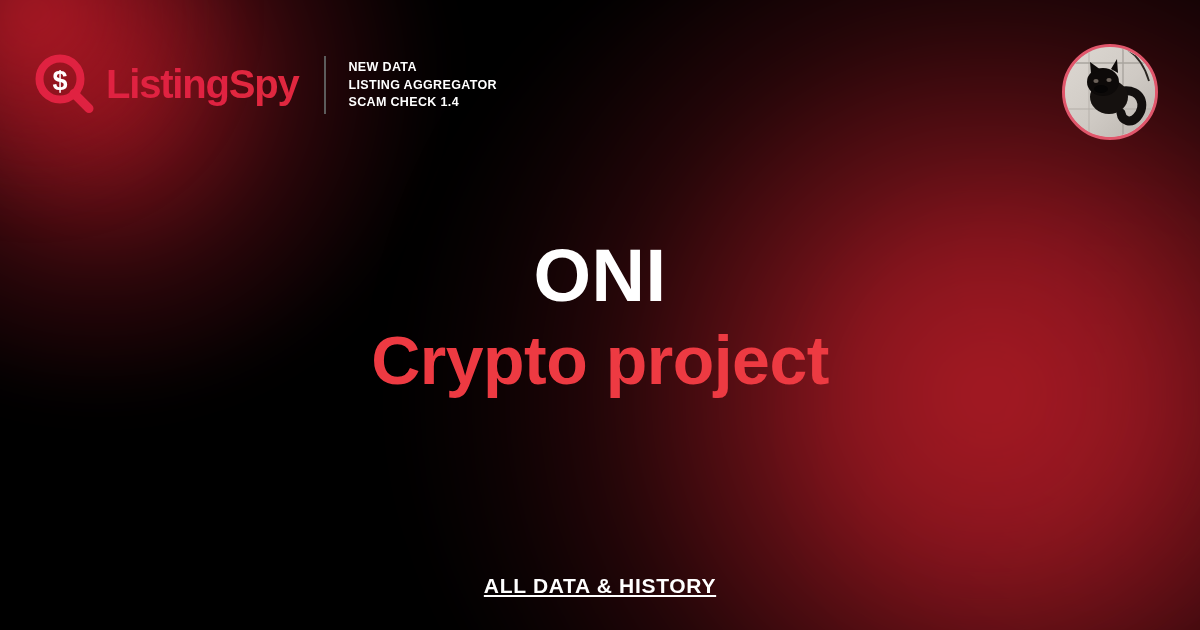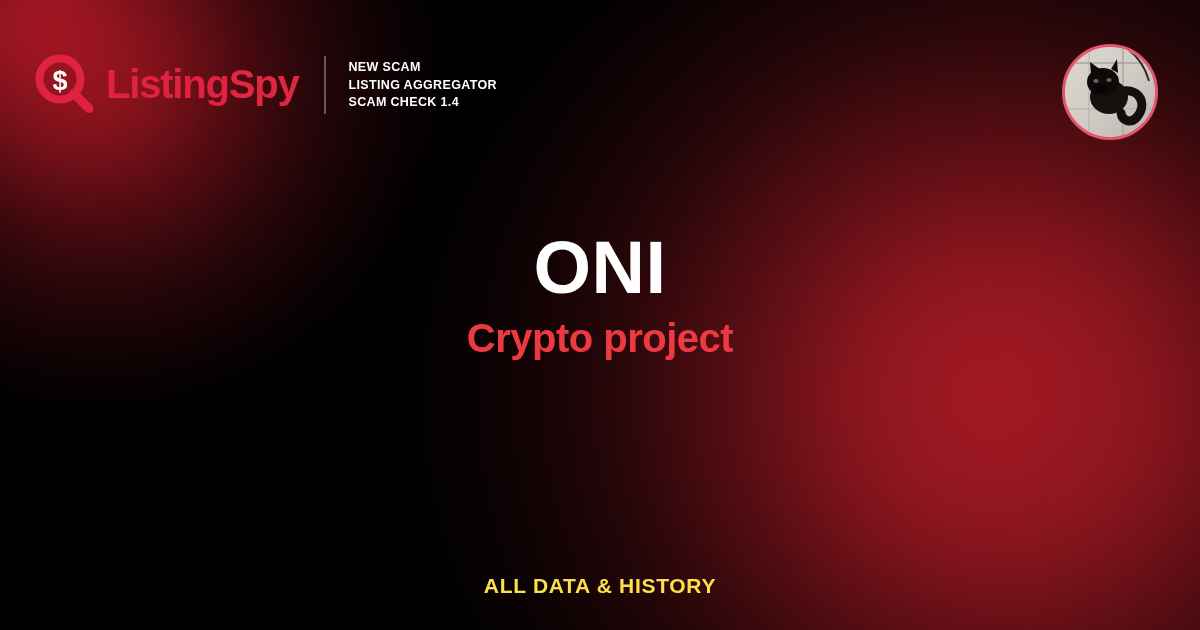--- a/index.html
+++ b/index.html
@@ -160,56 +160,57 @@
     inset: 0;
     border-radius: 50%;
     overflow: hidden;
   }
 
   
   .center-block {
     position: absolute;
     left: 0;
     right: 0;
-    top: 230px;
+    top: 238px;
     text-align: center;
     z-index: 4;
   }
 
   .token-symbol {
     color: #ffffff;
     font-size: 74px;
     font-weight: 700;
     letter-spacing: 0.5px;
     line-height: 1.02;
   }
 
   .token-subtitle {
     color: #ED3A42;
-    font-size: 40px;
+    font-size: 68px;
     font-weight: 700;
     letter-spacing: -0.5px;
     line-height: 1.05;
     margin-top: 12px;
   }
 
   
   .footer {
     position: absolute;
     left: 0;
     right: 0;
     bottom: 32px;
     text-align: center;
     z-index: 4;
   }
   .footer-text {
-    color: #fde047;
+    color: #ffffff;
     font-size: 21px;
     font-weight: 700;
     letter-spacing: 0.7px;
+    text-decoration: underline;
   }
 </style>
 </head>
 <body>
 
 <div class="card">
 
   <div class="glow-layer">
     <div class="glow-topleft"></div>
     <div class="glow-topleft-core"></div>
@@ -225,21 +226,21 @@
         <line x1="40" y1="39.5" x2="55" y2="54.5" stroke="#E02241" stroke-width="9" stroke-linecap="round"></line>
         <text x="26" y="35.5" text-anchor="middle" font-family="Liberation Sans, sans-serif" font-size="27" font-weight="700" fill="#FFFFFF">$</text>
       </svg>
     </div>
 
     <div class="logo-wordmark"><span class="logo-word-listing">Listing</span><span class="logo-word-spy">Spy</span></div>
 
     <div class="header-divider"></div>
 
     <div class="tagline">
-      <div class="tagline-line">NEW SCAM</div>
+      <div class="tagline-line">NEW DATA</div>
       <div class="tagline-line">LISTING AGGREGATOR</div>
       <div class="tagline-line">SCAM CHECK 1.4</div>
     </div>
 
   </div>
 
   <div class="avatar">
     <div class="avatar-photo">
       <svg width="90" height="90" viewBox="0 0 90 90" aria-hidden="true">
         <defs>

